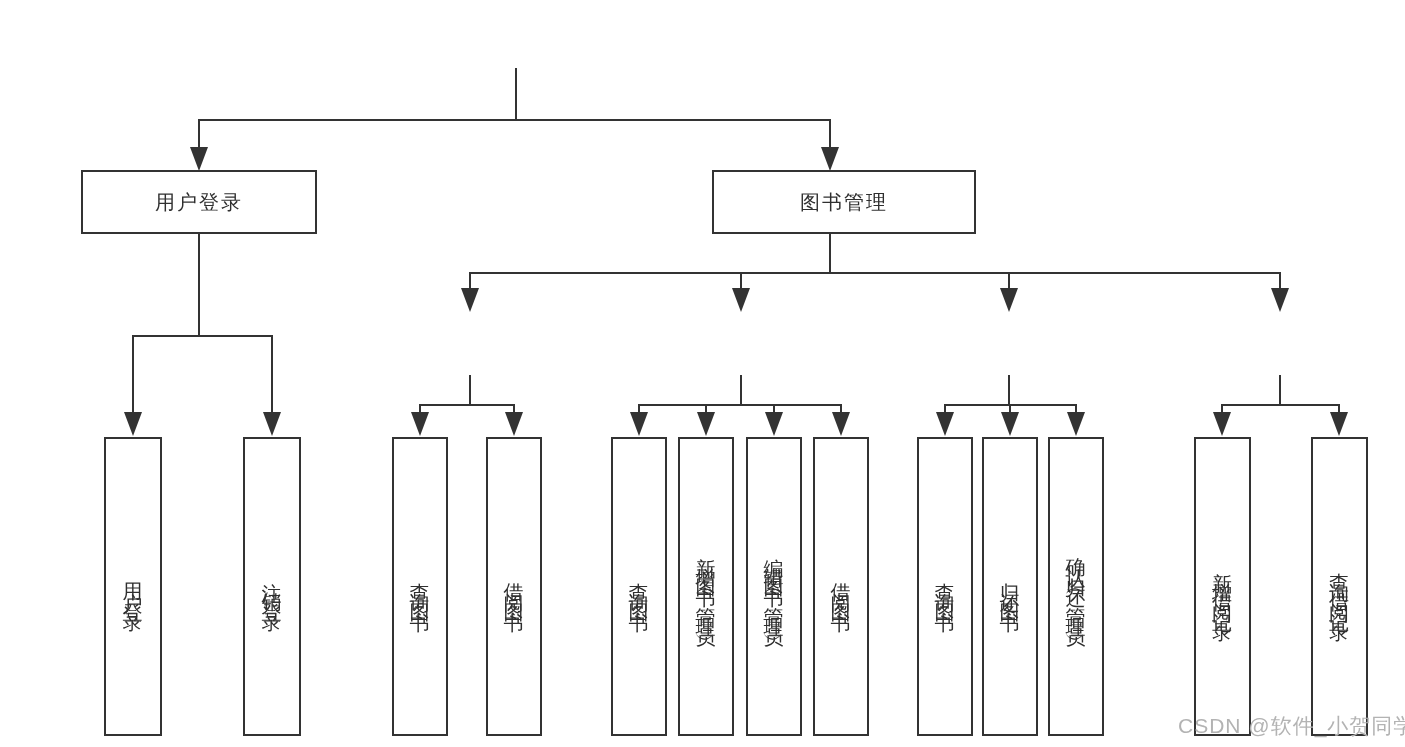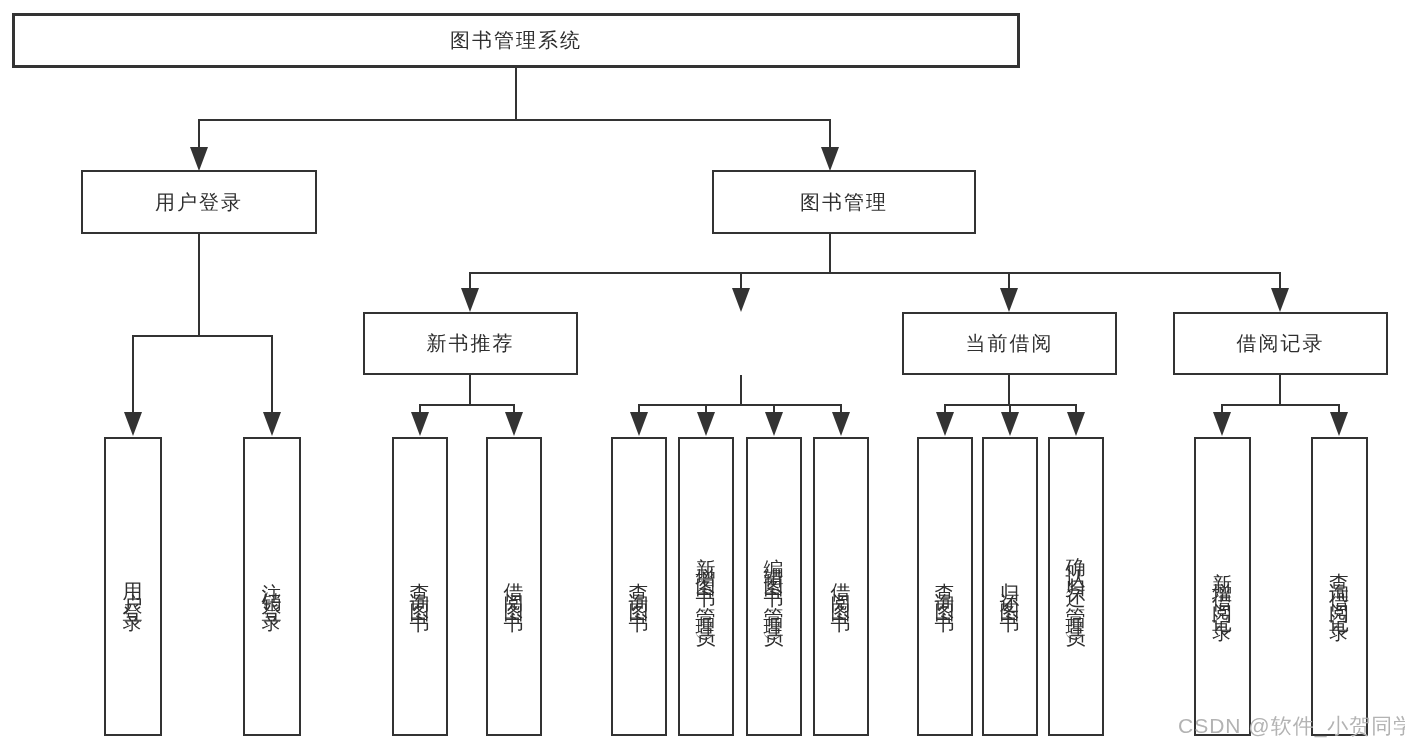--- a/index.html
+++ b/index.html
@@ -83,40 +83,28 @@
   <div class="vl" style="left:1075px;top:404px;height:10px"></div>
   <div class="ah" style="left:1067px;top:412px"></div>
 
   <div class="vl" style="left:1279px;top:375px;height:31px"></div>
   <div class="hl" style="left:1221px;top:404px;width:119px"></div>
   <div class="vl" style="left:1221px;top:404px;height:10px"></div>
   <div class="ah" style="left:1213px;top:412px"></div>
   <div class="vl" style="left:1338px;top:404px;height:10px"></div>
   <div class="ah" style="left:1330px;top:412px"></div>
 
-  <div class="box root" style="left:12px;top:13px;width:1008px;height:55px">
-    <span>图书管理系统</span>
-  </div>
 
   <div class="box" style="left:81px;top:170px;width:236px;height:64px">
     <span>用户登录</span>
   </div>
   <div class="box" style="left:712px;top:170px;width:264px;height:64px">
     <span>图书管理</span>
   </div>
 
-  <div class="box" style="left:363px;top:312px;width:215px;height:63px">
-    <span>新书推荐</span>
-  </div>
-  <div class="box" style="left:902px;top:312px;width:215px;height:63px">
-    <span>当前借阅</span>
-  </div>
-  <div class="box" style="left:1173px;top:312px;width:215px;height:63px">
-    <span>借阅记录</span>
-  </div>
 
   <div class="box leaf" style="left:104px;top:437px;width:58px;height:299px">
     <span class="vtext">用户登录</span>
   </div>
   <div class="box leaf" style="left:243px;top:437px;width:58px;height:299px">
     <span class="vtext">注销登录</span>
   </div>
 
   <div class="box leaf" style="left:392px;top:437px;width:56px;height:299px">
     <span class="vtext">查询图书</span>

